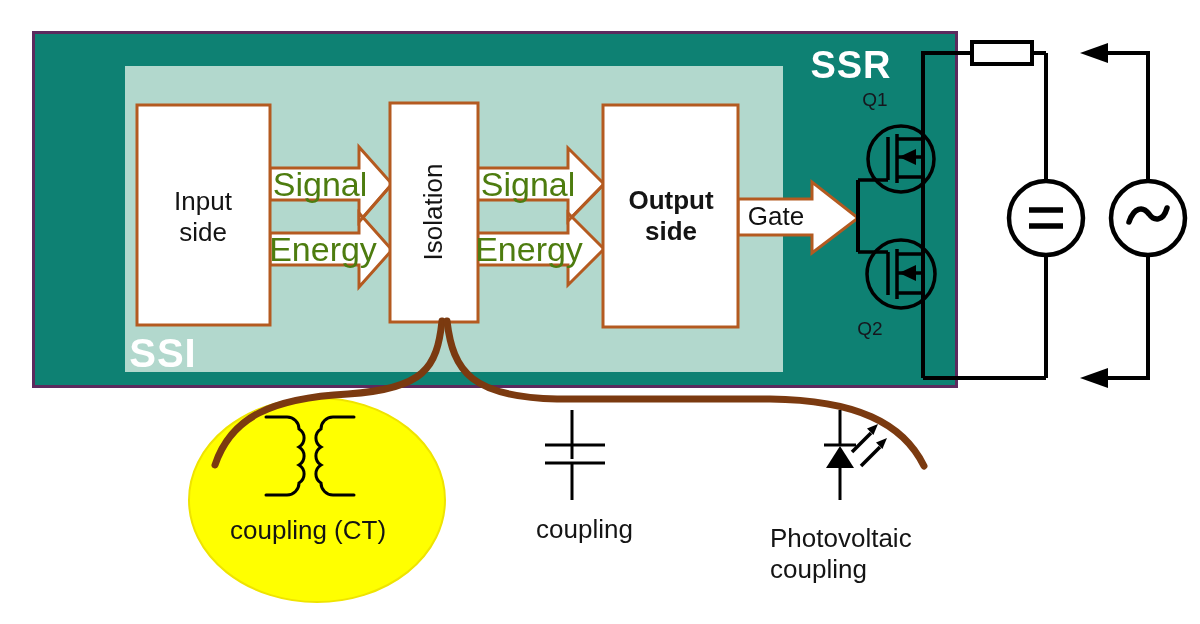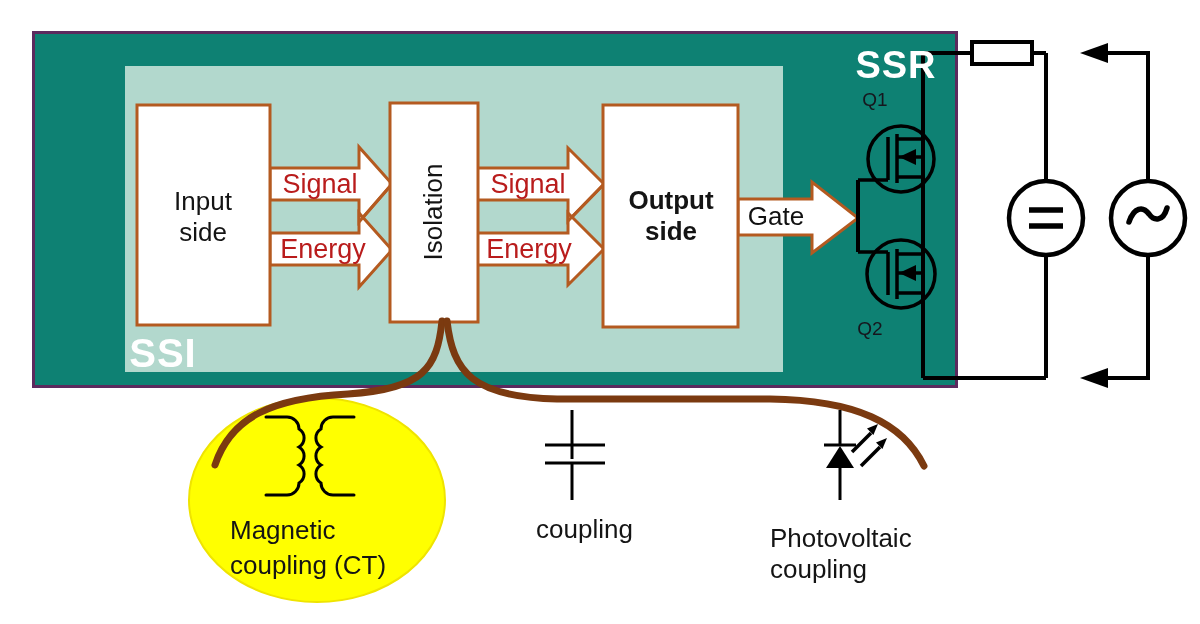--- a/index.html
+++ b/index.html
@@ -5,21 +5,21 @@
   html,body{margin:0;padding:0;background:#ffffff;}
   .stage{
     position:relative;width:1200px;height:624px;background:#ffffff;
     font-family:"Liberation Sans", sans-serif;overflow:hidden;
   }
   .stage svg{position:absolute;left:0;top:0;}
   .lbl{position:absolute;color:#111;white-space:nowrap;line-height:1.2;}
   .center{transform:translate(-50%,-50%);text-align:center;}
   .big-tag{font-weight:bold;color:#ffffff;letter-spacing:1px;}
   .box-lbl{font-size:26px;color:#141414;}
-  .arrow-lbl{font-size:27px;color:#b91c1c;}
+  .arrow-lbl{font-size:34px;color:#4d7c0f;}
   .q-lbl{font-size:19px;color:#16161d;}
   .coupling-lbl{font-size:26px;color:#141414;}
   .rot{transform:translate(-50%,-50%) rotate(-90deg);}
 </style>
 </head>
 <body>
 
 <div class="stage">
 
   <svg width="1200" height="624" viewBox="0 0 1200 624">
@@ -109,21 +109,21 @@
       <path d="M824 445 H856"></path>
       <polygon points="840,446 826,468 854,468" fill="#000000" stroke="none"></polygon>
       <path d="M840 468 V500"></path>
       <path d="M852 452 L871 433" stroke-width="3.5"></path>
       <polygon points="878,424 873.4,435 867,428.6" fill="#000000" stroke="none"></polygon>
       <path d="M861 466 L880 447" stroke-width="3.5"></path>
       <polygon points="887,438 882.4,449 876,442.6" fill="#000000" stroke="none"></polygon>
     </g>
   </svg>
 
-  <div class="lbl center big-tag" style="left:896px;top:66px;font-size:38px;">SSR</div>
+  <div class="lbl center big-tag" style="left:851px;top:66px;font-size:38px;">SSR</div>
   <div class="lbl center big-tag" style="left:163px;top:353px;font-size:40px;text-align:center;">SSI</div>
 
   <div class="lbl center box-lbl" style="left:203px;top:217px;text-align:center;">
     <div>Input</div>
     <div>side</div>
   </div>
 
   <div class="lbl rot box-lbl" style="left:434px;top:212px;">Isolation</div>
 
   <div class="lbl center box-lbl" style="left:671px;top:216px;font-weight:bold;">
@@ -134,21 +134,20 @@
   <div class="lbl center arrow-lbl" style="left:320px;top:184px;">Signal</div>
   <div class="lbl center arrow-lbl" style="left:323px;top:249px;">Energy</div>
   <div class="lbl center arrow-lbl" style="left:528px;top:184px;">Signal</div>
   <div class="lbl center arrow-lbl" style="left:529px;top:249px;">Energy</div>
   <div class="lbl center" style="left:776px;top:217px;font-size:26px;">Gate</div>
 
   <div class="lbl center q-lbl" style="left:875px;top:100px;">Q1</div>
   <div class="lbl center q-lbl" style="left:870px;top:329px;">Q2</div>
 
   <div class="lbl coupling-lbl" style="left:230px;top:513px;line-height:35px;">
-    <div>Magnetic</div>
     <div>coupling (CT)</div>
   </div>
   <div class="lbl coupling-lbl" style="left:536px;top:513px;line-height:33px;">
     <div>coupling</div>
   </div>
   <div class="lbl coupling-lbl" style="left:770px;top:523px;line-height:31px;">
     <div>Photovoltaic</div>
     <div>coupling</div>
   </div>
 

